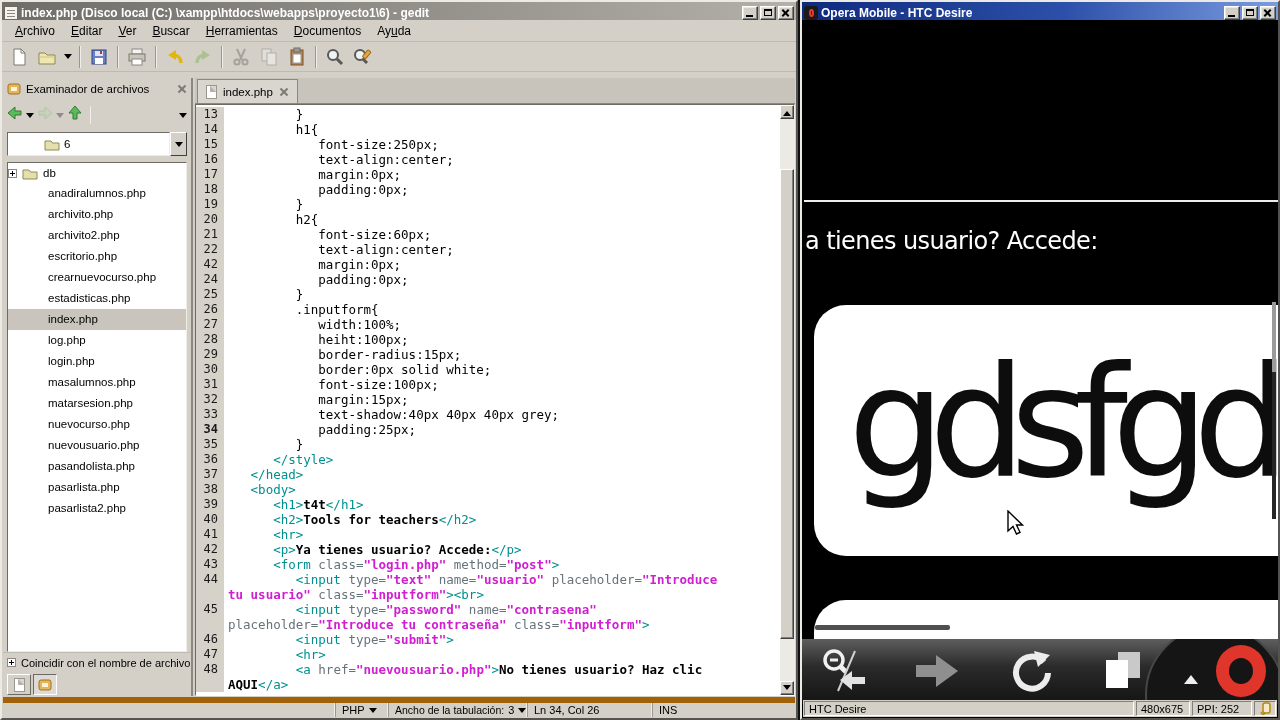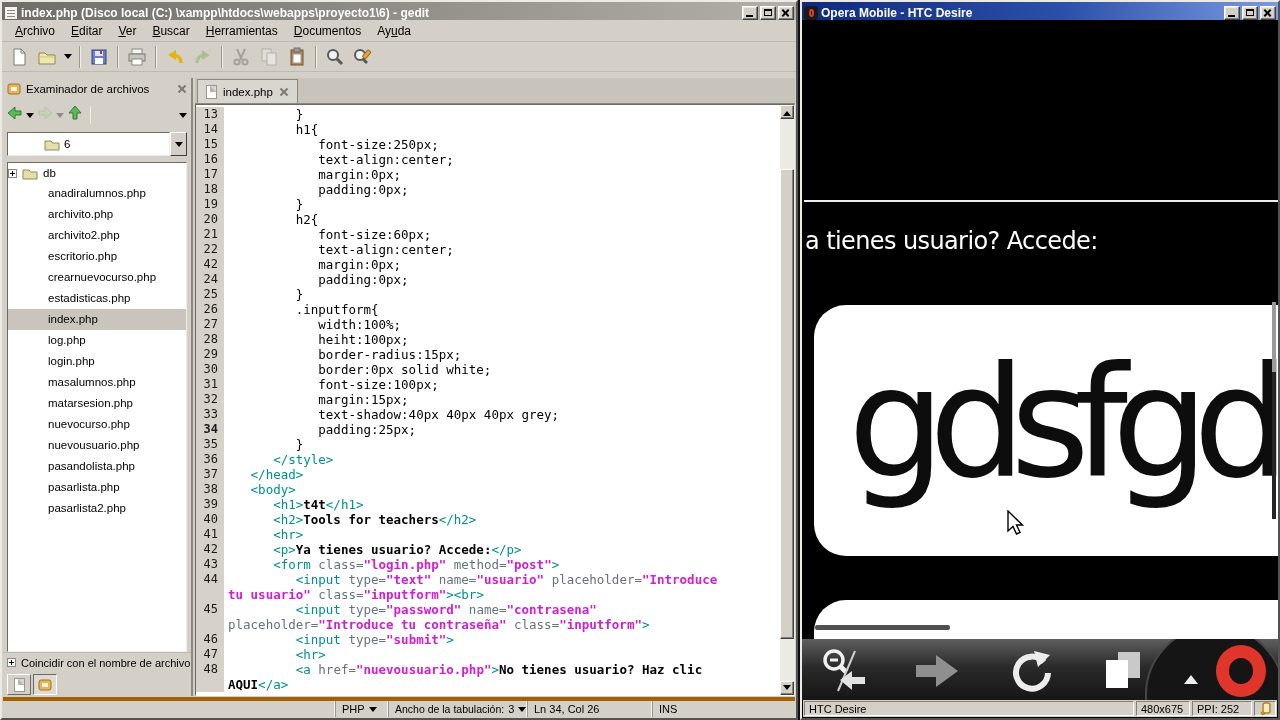--- a/index.html
+++ b/index.html
@@ -80,21 +80,21 @@
   .c-x{color:#000;font-weight:bold;}
   
   .vscroll{position:absolute;right:0;top:0;bottom:0;width:14px;background:#eceae4;}
   .sbtn{position:absolute;left:0;width:14px;height:14px;background:#d4d0c8;border:1px solid;border-color:#fff #404040 #404040 #fff;box-shadow:inset -1px -1px 0 #808080;display:flex;align-items:center;justify-content:center;}
   .sbtn.up{top:0;} .sbtn.down{bottom:0;}
   .tri-up{width:0;height:0;border:4px solid transparent;border-bottom:5px solid #000;margin-bottom:2px;}
   .tri-down{width:0;height:0;border:4px solid transparent;border-top:5px solid #000;margin-top:2px;}
   .sthumb{position:absolute;left:0;width:14px;background:#d4d0c8;border:1px solid;border-color:#fff #404040 #404040 #fff;box-shadow:inset -1px -1px 0 #808080;}
 
   
-  #gstatus{position:absolute;left:1px;right:1px;bottom:1px;height:20px;background:#d4d0c8;display:flex;align-items:center;font-size:11px;border-top:4px solid #a16207;}
+  #gstatus{position:absolute;left:1px;right:1px;bottom:1px;height:20px;background:#d4d0c8;display:flex;align-items:center;font-size:11px;border-top:6px solid #a16207;}
   .gs-cell{height:100%;display:flex;align-items:center;padding:0 6px;border-left:1px solid #9a978f;box-shadow:-1px 0 0 #f0eee9;white-space:nowrap;gap:4px;}
   .gs-fill{flex:1;}
 
   
   #opera{left:800px;top:0;width:480px;height:720px;background:#000;}
   #opera .titlebar{background:linear-gradient(90deg,#0e2a7e 0%,#2c50a9 55%,#7b9ce0 100%);}
   .opera-appicon{width:14px;height:14px;background:#1a1a1a;border-radius:3px;display:flex;align-items:center;justify-content:center;}
   .opera-appicon b{width:5px;height:8px;border:2px solid #e23c31;border-radius:50%;}
   .o-view{position:absolute;left:0;top:20px;right:0;height:617px;background:#000;overflow:hidden;}
   .o-hr{position:absolute;left:2px;right:0;top:178px;height:2px;background:#ededed;}

